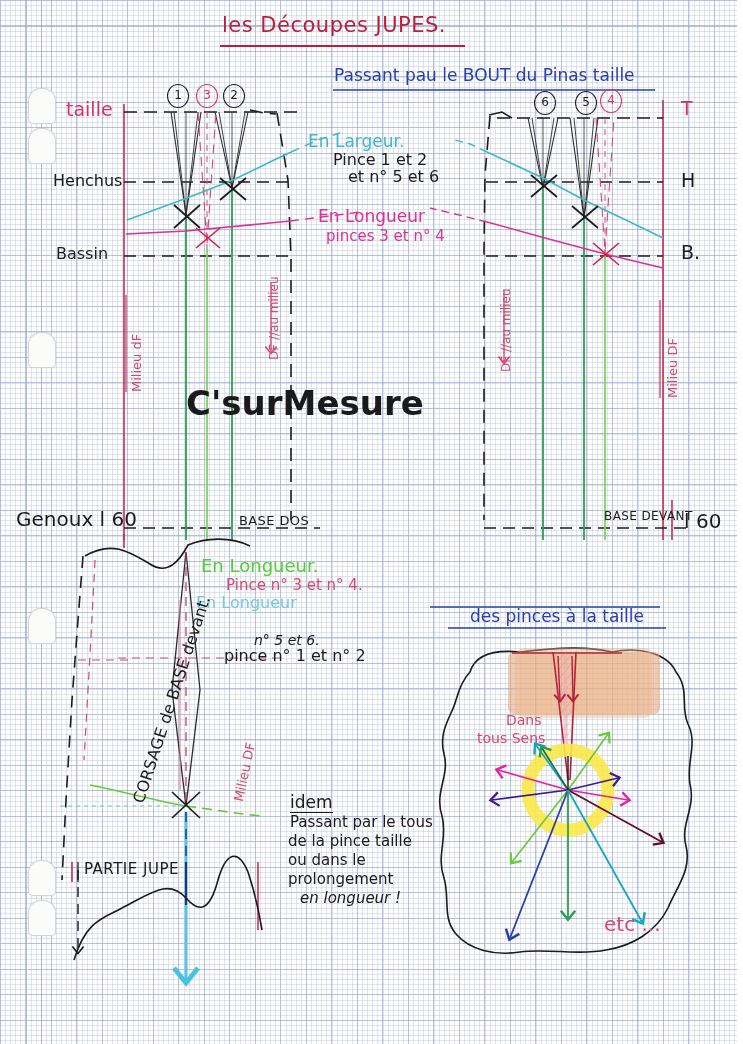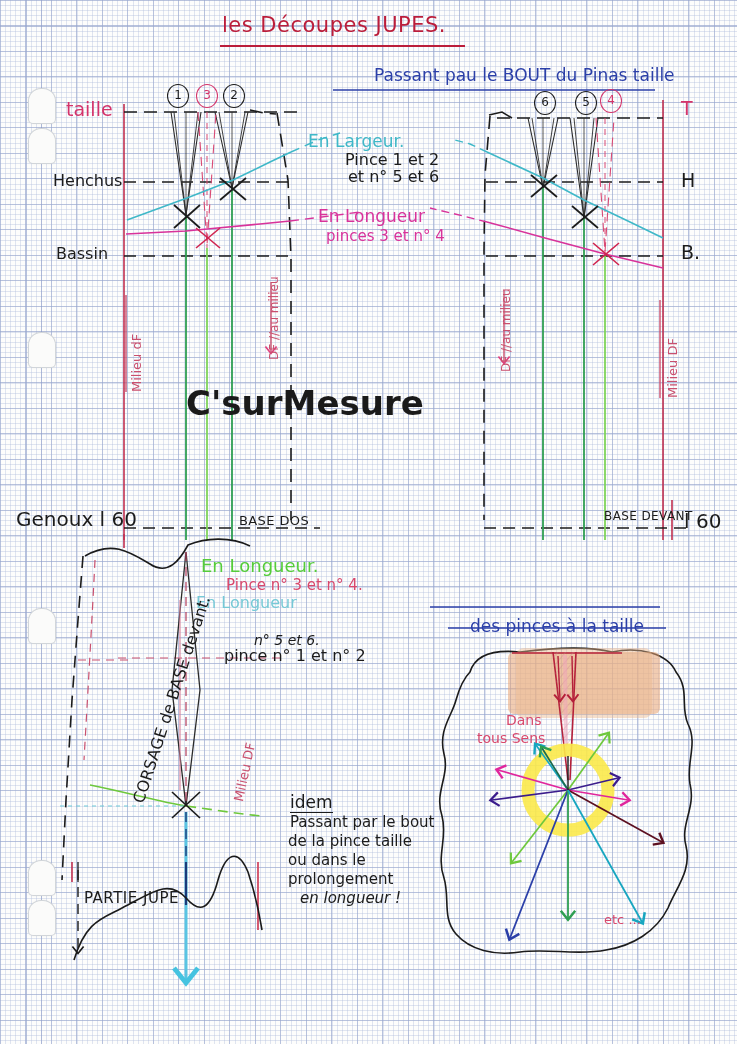--- a/index.html
+++ b/index.html
@@ -252,21 +252,21 @@
     <line x1="568" y1="790" x2="662" y2="842" stroke="#5c1020" stroke-width="1.7" marker-end="url(#arrDark)"></line>
     <line x1="568" y1="790" x2="512" y2="862" stroke="#6ec83c" stroke-width="1.7" marker-end="url(#arrLime)"></line>
     <line x1="568" y1="790" x2="510" y2="938" stroke="#2b3fa8" stroke-width="1.8" marker-end="url(#arrBlue)"></line>
     <line x1="568" y1="790" x2="568" y2="918" stroke="#2e9e52" stroke-width="1.8" marker-end="url(#arrGreenB)"></line>
     <line x1="568" y1="790" x2="642" y2="922" stroke="#17a6c0" stroke-width="1.8" marker-end="url(#arrTeal)"></line>
     <line x1="568" y1="790" x2="568" y2="756" stroke="#1b1b1b" stroke-width="1.4"></line>
   </svg>
 
   <div class="hw" style="left:222px;top:14px;font-size:21px;color:#bb1d3a;letter-spacing:.5px;">les Découpes JUPES.</div>
 
-  <div class="hw" style="left:334px;top:66px;font-size:17px;color:#2b3fa8;padding-left:40px;">Passant pau le BOUT du Pinas taille</div>
+  <div class="hw" style="left:334px;top:66px;font-size:17px;color:#2b3fa8;">Passant pau le BOUT du Pinas taille</div>
 
   <div class="hw" style="left:66px;top:99px;font-size:19px;color:#d4336a;">taille</div>
   <div class="hw" style="left:53px;top:172px;font-size:16px;color:#1b1b1b;">Henchus</div>
   <div class="hw" style="left:56px;top:245px;font-size:16px;color:#1b1b1b;">Bassin</div>
 
   <div class="hw" style="left:681px;top:98px;font-size:19px;color:#d4336a;">T</div>
   <div class="hw" style="left:681px;top:170px;font-size:19px;color:#1b1b1b;">H</div>
   <div class="hw" style="left:681px;top:242px;font-size:19px;color:#1b1b1b;">B.</div>
 
   <div style="position:absolute;left:167px;top:84px;width:20px;height:22px;border:1.5px solid #1b1b1b;border-radius:50%;
@@ -277,21 +277,21 @@
               font-family:'DejaVu Sans',sans-serif;font-size:12px;color:#1b1b1b;text-align:center;line-height:21px;">2</div>
 
   <div style="position:absolute;left:534px;top:91px;width:20px;height:22px;border:1.5px solid #1b1b1b;border-radius:50%;
               font-family:'DejaVu Sans',sans-serif;font-size:12px;color:#1b1b1b;text-align:center;line-height:21px;">6</div>
   <div style="position:absolute;left:575px;top:91px;width:20px;height:22px;border:1.5px solid #1b1b1b;border-radius:50%;
               font-family:'DejaVu Sans',sans-serif;font-size:12px;color:#1b1b1b;text-align:center;line-height:21px;">5</div>
   <div style="position:absolute;left:600px;top:89px;width:20px;height:22px;border:1.5px solid #d4336a;border-radius:50%;
               font-family:'DejaVu Sans',sans-serif;font-size:12px;color:#d4336a;text-align:center;line-height:21px;">4</div>
 
   <div class="hw" style="left:308px;top:132px;font-size:17px;color:#3fb8c8;">En Largeur.</div>
-  <div class="hw" style="left:333px;top:151px;font-size:16px;color:#1b1b1b;padding-left:12px;">Pince 1 et 2</div>
+  <div class="hw" style="left:333px;top:151px;font-size:16px;color:#1b1b1b;">Pince 1 et 2</div>
   <div class="hw" style="left:348px;top:168px;font-size:16px;color:#1b1b1b;">et n° 5 et 6</div>
 
   <div class="hw" style="left:318px;top:207px;font-size:17px;color:#d8329a;">En Longueur</div>
   <div class="hw" style="left:326px;top:228px;font-size:15px;color:#d8329a;">pinces 3 et n° 4</div>
 
   <div class="hw rot" style="left:130px;top:392px;font-size:13px;color:#c9506e;transform:rotate(-90deg);">Milieu dF</div>
   <div class="hw rot" style="left:268px;top:360px;font-size:12px;color:#c9506e;transform:rotate(-90deg);">DF //au milieu</div>
   <div class="hw rot" style="left:500px;top:372px;font-size:12px;color:#c9506e;transform:rotate(-90deg);">DF //au milieu</div>
   <div class="hw rot" style="left:666px;top:398px;font-size:13px;color:#c9506e;transform:rotate(-90deg);">Milieu DF</div>
 
@@ -306,27 +306,27 @@
   <div class="hw" style="left:226px;top:577px;font-size:15px;color:#d8486c;">Pince n° 3 et n° 4.</div>
   <div class="hw" style="left:196px;top:594px;font-size:16px;color:#76c9d6;">En Longueur</div>
   <div class="hw" style="left:208px;top:647px;font-size:16px;color:#1b1b1b;margin-left:16px;">pince n° 1 et n° 2</div>
   <div class="hw" style="left:254px;top:633px;font-size:14px;color:#1b1b1b;font-style:italic;">n° 5 et 6.</div>
 
   <div class="hw rot" style="left:130px;top:800px;font-size:16px;color:#1b1b1b;transform:rotate(-72deg);">CORSAGE de BASE devant.</div>
 
   <div class="hw rot" style="left:232px;top:800px;font-size:13px;color:#c9506e;transform:rotate(-78deg);">Milieu DF</div>
 
   <div class="hw" style="left:290px;top:793px;font-size:17px;color:#1b1b1b;border-bottom:1.5px solid #1b1b1b;">idem</div>
-  <div class="hw" style="left:290px;top:814px;font-size:15px;color:#1b1b1b;">Passant par le bout</div>
+  <div class="hw" style="left:290px;top:814px;font-size:15px;color:#1b1b1b;">Passant par le tous</div>
   <div class="hw" style="left:288px;top:833px;font-size:15px;color:#1b1b1b;">de la pince taille</div>
   <div class="hw" style="left:288px;top:852px;font-size:15px;color:#1b1b1b;text-align:center;">ou dans le</div>
   <div class="hw" style="left:288px;top:871px;font-size:15px;color:#1b1b1b;">prolongement</div>
   <div class="hw" style="left:300px;top:890px;font-size:15px;color:#1b1b1b;font-style:italic;">en longueur !</div>
 
-  <div class="hw" style="left:84px;top:861px;font-size:15px;color:#1b1b1b;letter-spacing:.5px;margin-top:29px;">PARTIE JUPE</div>
-
-  <div class="hw" style="left:470px;top:607px;font-size:17px;color:#2b3fa8;margin-top:10px;">des pinces à la taille</div>
+  <div class="hw" style="left:84px;top:861px;font-size:15px;color:#1b1b1b;letter-spacing:.5px;">PARTIE JUPE</div>
+
+  <div class="hw" style="left:470px;top:607px;font-size:17px;color:#2b3fa8;">des pinces à la taille</div>
 
   <div class="hw" style="left:481px;top:713px;font-size:14px;color:#d8486c;padding-left:25px;">Dans</div>
   <div class="hw" style="left:477px;top:731px;font-size:14px;color:#d8486c;">tous Sens</div>
-  <div class="hw" style="left:604px;top:913px;font-size:13px;color:#d8486c;border-radius:6px;">etc ...</div>
+  <div class="hw" style="left:604px;top:913px;font-size:20px;color:#d8486c;border-radius:6px;">etc ...</div>
 
 </div>
 
 </body></html>

